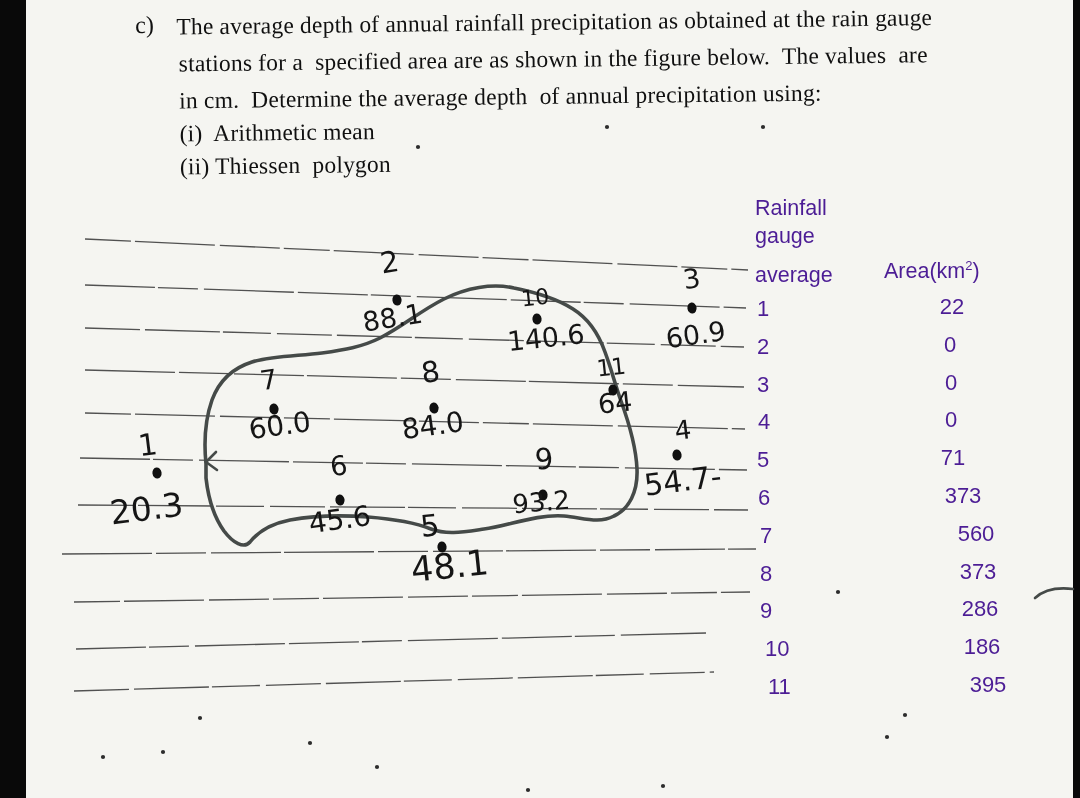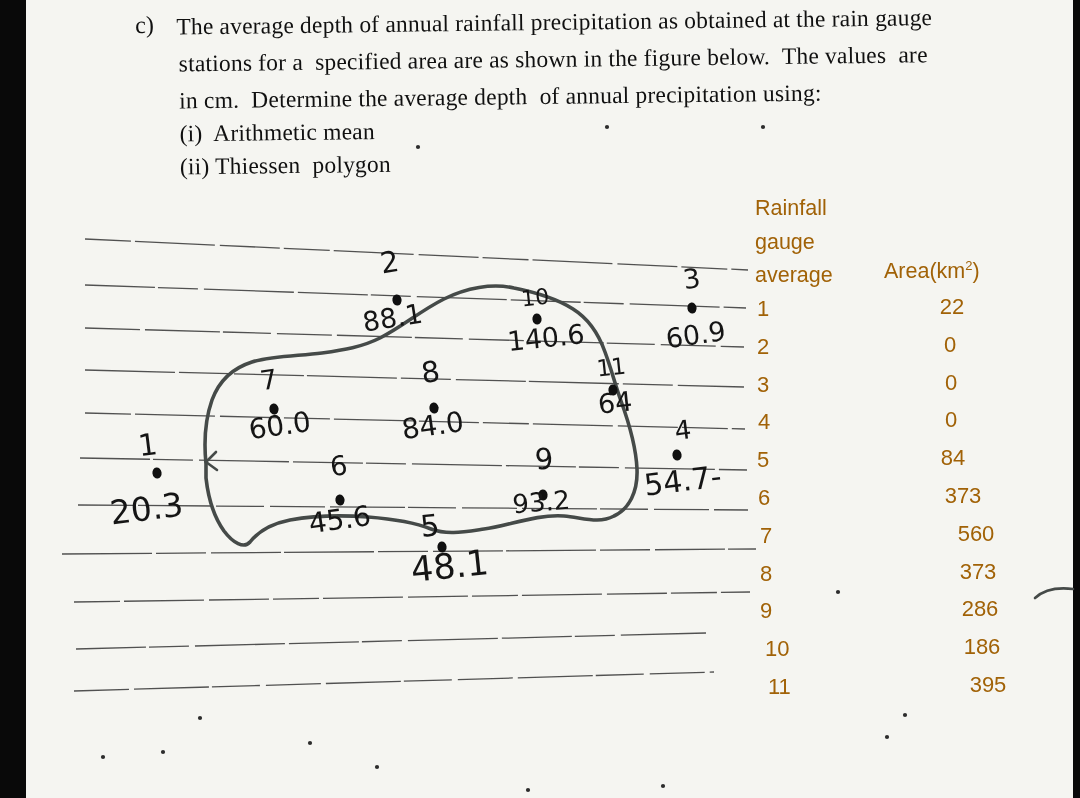--- a/index.html
+++ b/index.html
@@ -36,21 +36,21 @@
   }
   .penmark { stroke-width:2.6px; }
   .hw-text {
     fill:#151515; font-family:"DejaVu Sans", sans-serif;
     text-anchor:middle;
   }
   .station-dot { fill:#101010; }
   .speck { fill:#2c2c2c; }
 
   
-  .tbl-text { position:absolute; color:#a16207; white-space:nowrap; }
+  .tbl-text { position:absolute; color:#4c1d95; white-space:nowrap; }
   .th { font-size:21.5px; }
   .td { font-size:22px; }
   .area-cell { width:84px; text-align:center; }
   sup.km2 { font-size:13px; }
 </style>
 </head>
 <body>
 
 <div class="page">
 
@@ -152,34 +152,34 @@
         <circle cx="163" cy="752" r="2.1" class="speck"></circle>
         <circle cx="103" cy="757" r="2.1" class="speck"></circle>
         <circle cx="377" cy="767" r="2.1" class="speck"></circle>
         <circle cx="663" cy="786" r="2.1" class="speck"></circle>
         <circle cx="528" cy="790" r="2.1" class="speck"></circle>
       </g>
   </svg>
 
   <div>
     <div class="tbl-text th" style="left:755px; top:196px;">Rainfall</div>
-    <div class="tbl-text th" style="left:755px; top:230px;">gauge</div>
+    <div class="tbl-text th" style="left:755px; top:224px;">gauge</div>
     <div class="tbl-text th" style="left:755px; top:263px;">average</div>
     <div class="tbl-text th" style="left:884px; top:258px;text-align:center;"><span>Area(km</span><sup class="km2">2</sup><span>)</span></div>
     <div id="table-rows">
         <div class="tbl-text td" style="left: 757px; top: 296px;">1</div>
         <div class="tbl-text td area-cell" style="left: 910px; top: 294px;">22</div>
         <div class="tbl-text td" style="left: 757px; top: 334px;">2</div>
         <div class="tbl-text td area-cell" style="left: 908px; top: 332px;">0</div>
         <div class="tbl-text td" style="left: 757px; top: 372px;">3</div>
         <div class="tbl-text td area-cell" style="left: 909px; top: 370px;">0</div>
         <div class="tbl-text td" style="left: 758px; top: 409px;">4</div>
         <div class="tbl-text td area-cell" style="left: 909px; top: 407px;">0</div>
         <div class="tbl-text td" style="left: 757px; top: 447px;">5</div>
-        <div class="tbl-text td area-cell" style="left: 911px; top: 445px;">84</div>
+        <div class="tbl-text td area-cell" style="left: 911px; top: 445px;">71</div>
         <div class="tbl-text td" style="left: 758px; top: 485px;">6</div>
         <div class="tbl-text td area-cell" style="left: 921px; top: 483px;">373</div>
         <div class="tbl-text td" style="left: 760px; top: 523px;">7</div>
         <div class="tbl-text td area-cell" style="left: 934px; top: 521px;">560</div>
         <div class="tbl-text td" style="left: 760px; top: 561px;">8</div>
         <div class="tbl-text td area-cell" style="left: 936px; top: 559px;">373</div>
         <div class="tbl-text td" style="left: 760px; top: 598px;">9</div>
         <div class="tbl-text td area-cell" style="left: 938px; top: 596px;">286</div>
         <div class="tbl-text td" style="left: 765px; top: 636px;">10</div>
         <div class="tbl-text td area-cell" style="left: 940px; top: 634px;">186</div>

